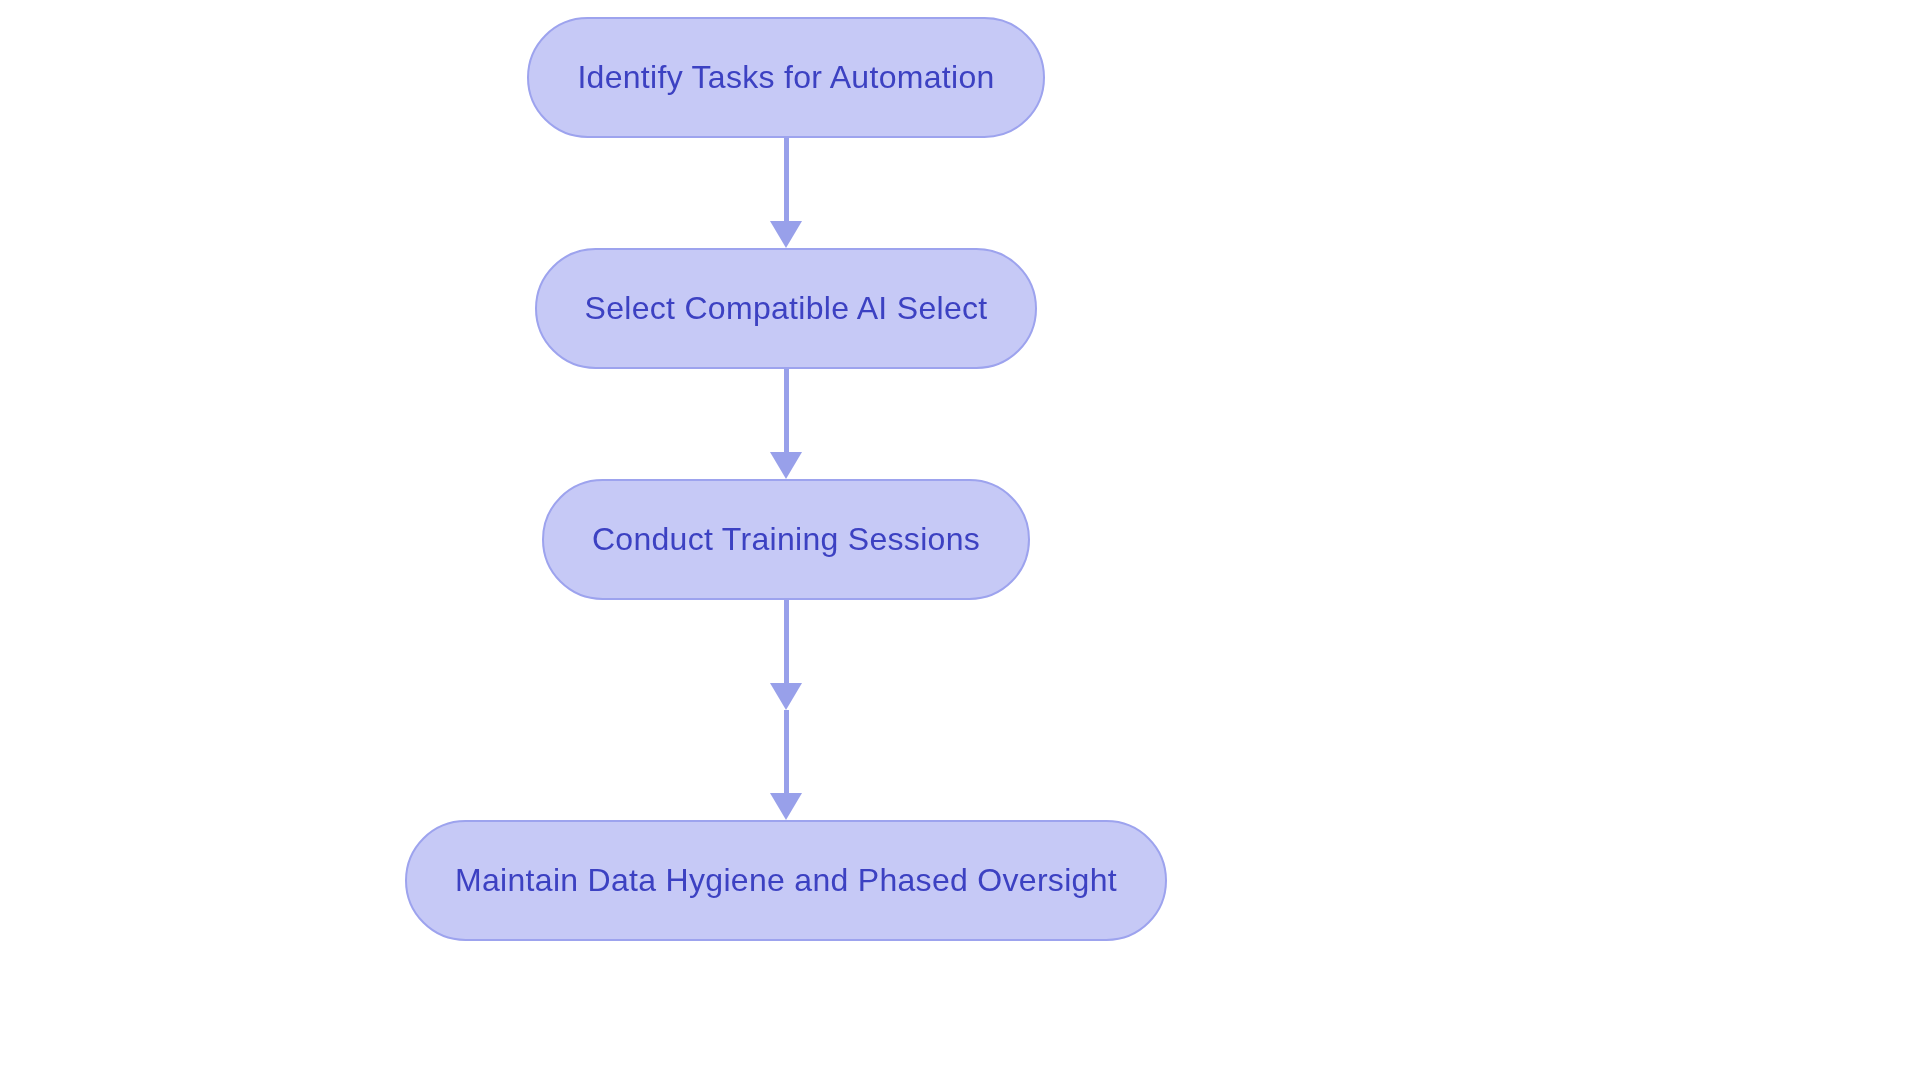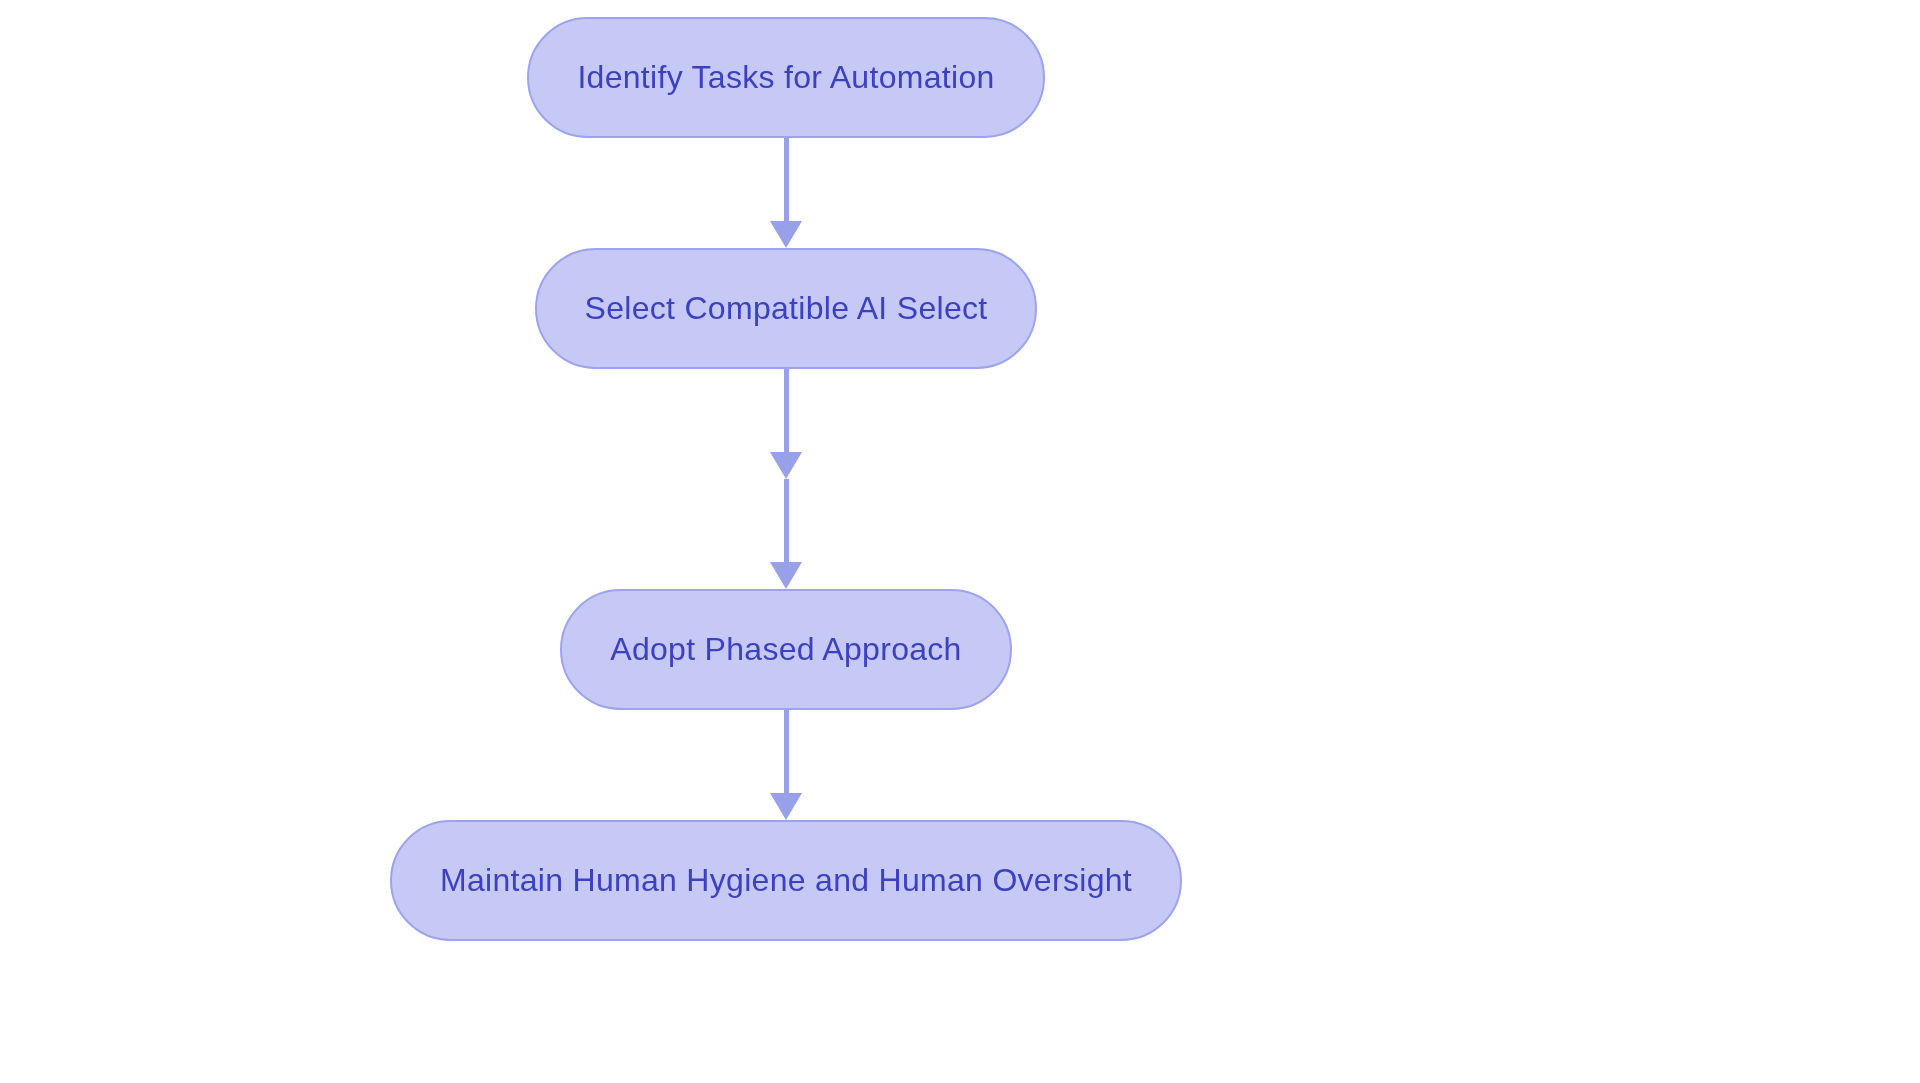--- a/index.html
+++ b/index.html
@@ -78,32 +78,32 @@
 
   <div class="node">
     <span class="node-label">Select Compatible AI Select</span>
   </div>
 
   <div class="arrow">
     <div class="arrow-stem"></div>
     <div class="arrow-head"></div>
   </div>
 
+  <div class="node">
+    <span class="node-label">Conduct Training Sessions</span>
+  </div>
+
+  <div class="arrow">
+    <div class="arrow-stem"></div>
+    <div class="arrow-head"></div>
+  </div>
+
 
   <div class="arrow">
     <div class="arrow-stem"></div>
     <div class="arrow-head"></div>
   </div>
 
   <div class="node">
-    <span class="node-label">Adopt Phased Approach</span>
-  </div>
-
-  <div class="arrow">
-    <div class="arrow-stem"></div>
-    <div class="arrow-head"></div>
-  </div>
-
-  <div class="node">
-    <span class="node-label">Maintain Human Hygiene and Human Oversight</span>
+    <span class="node-label">Maintain Data Hygiene and Phased Oversight</span>
   </div>
 
 </div>
 
 </body></html>

